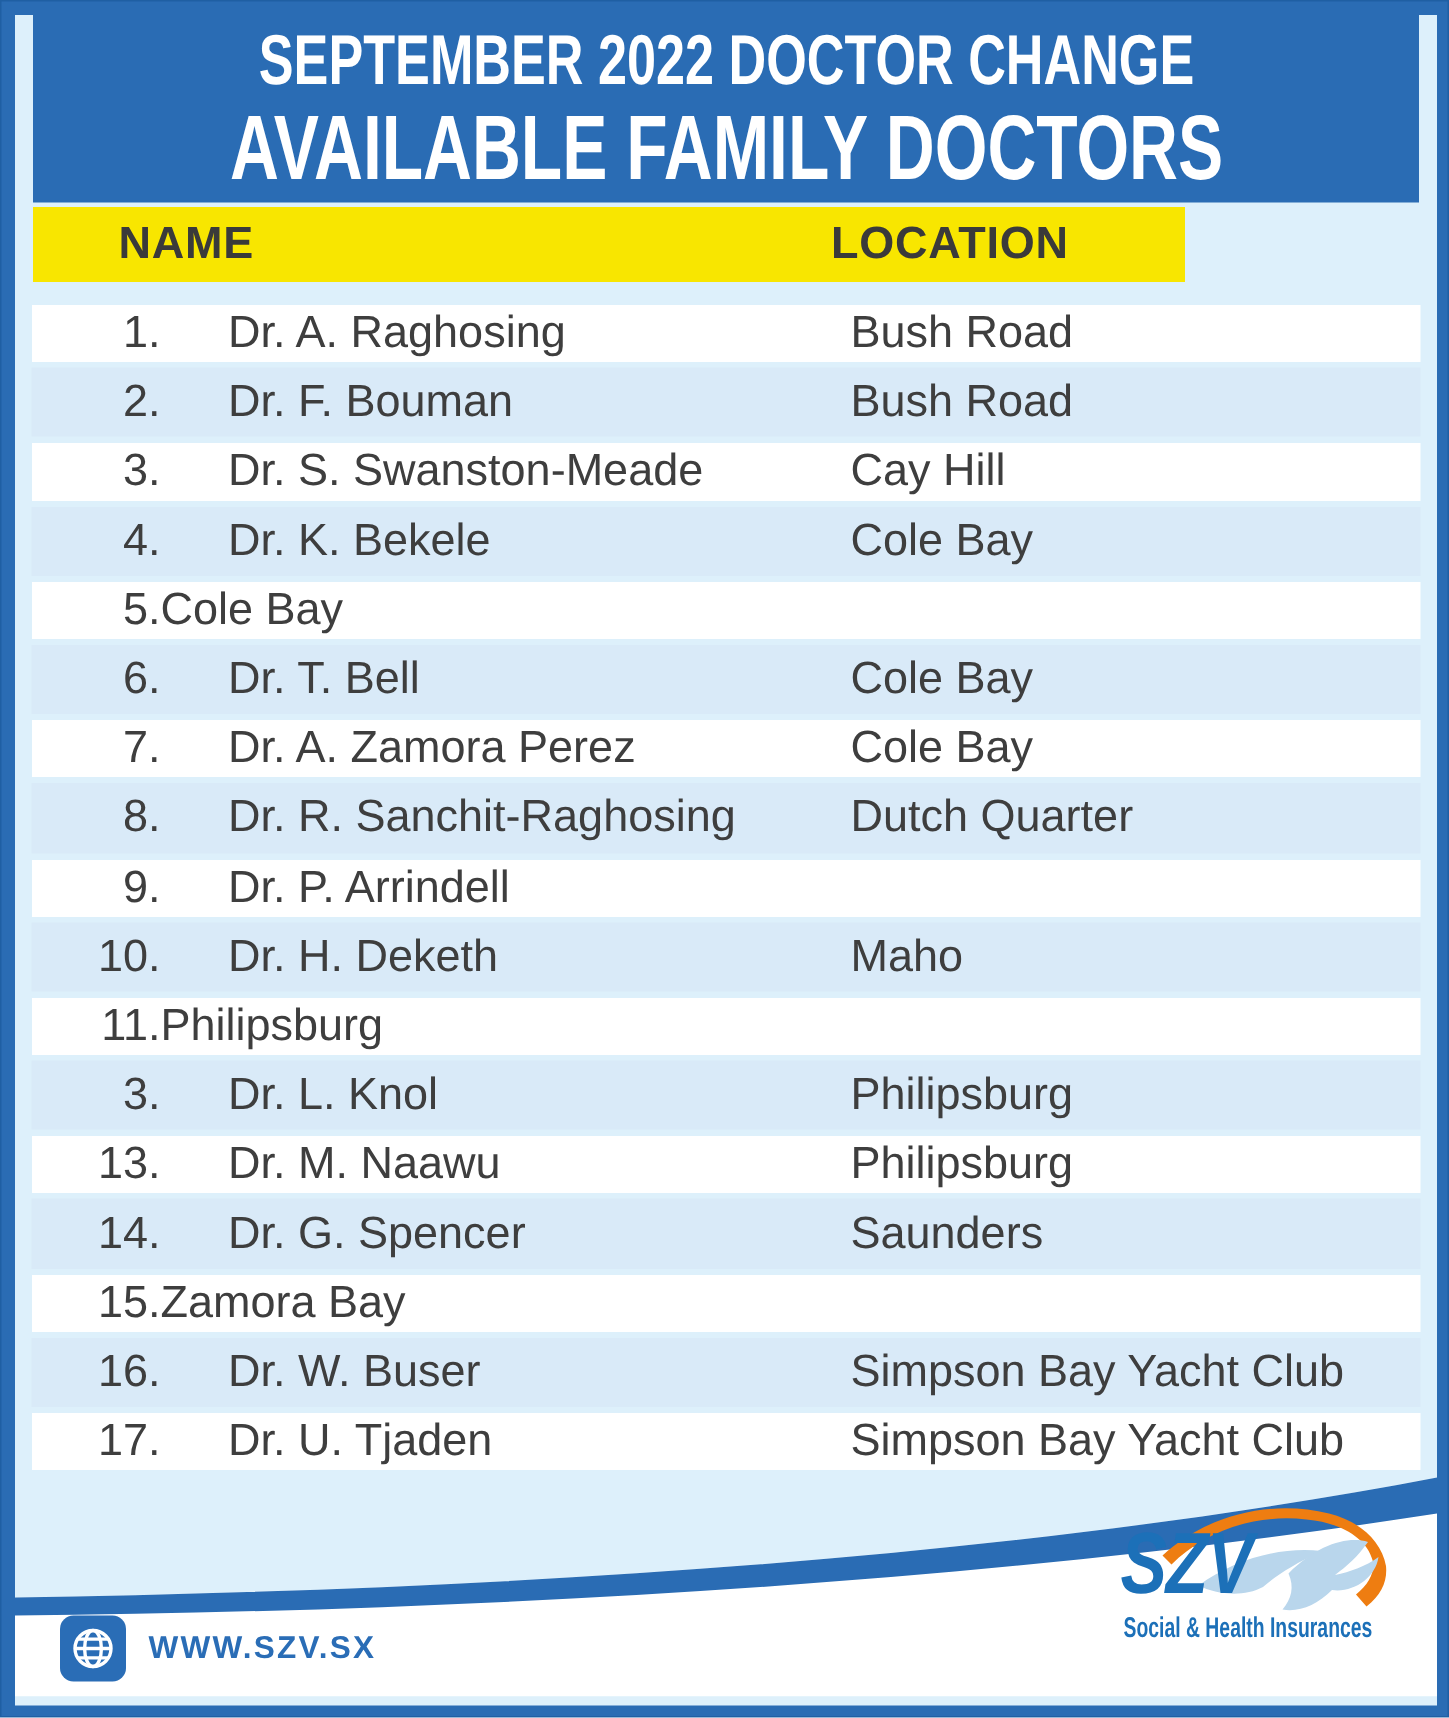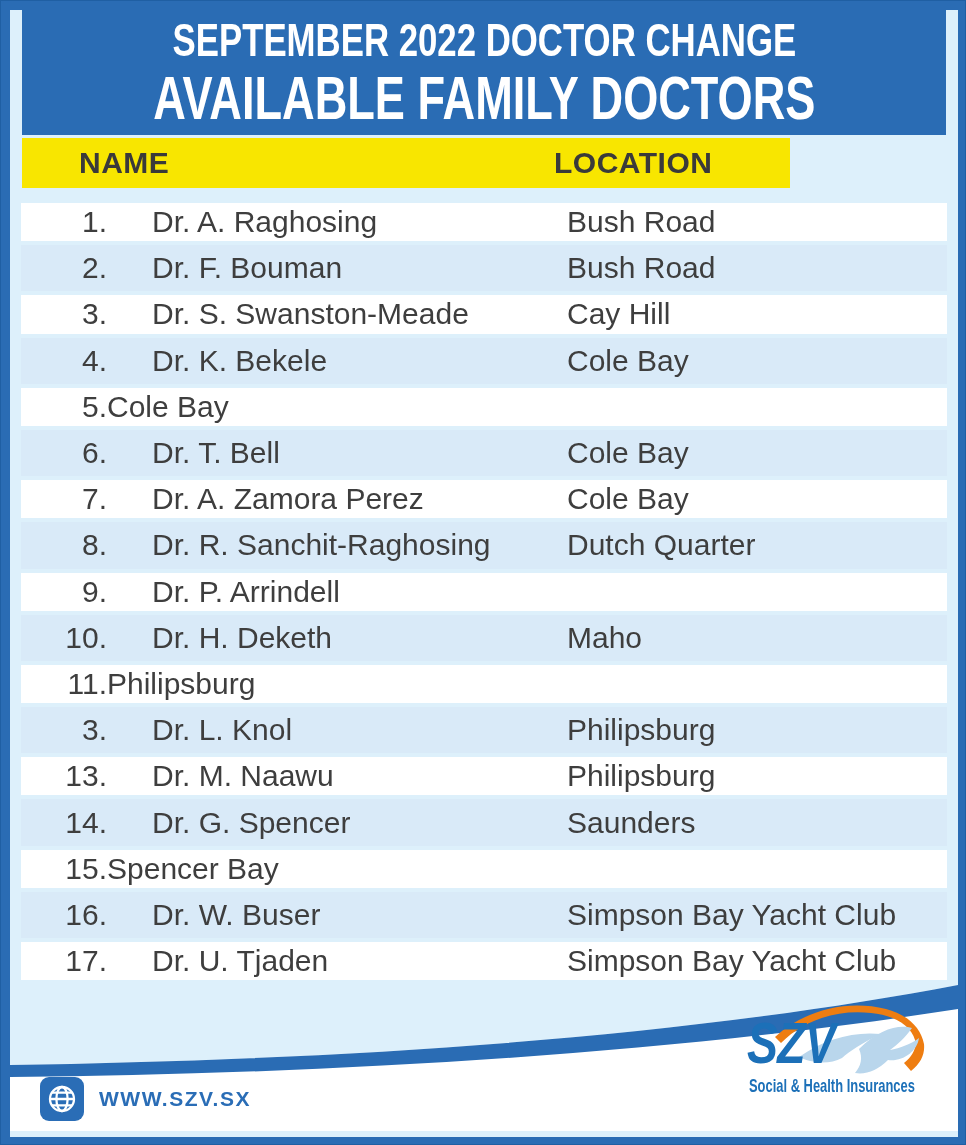--- a/index.html
+++ b/index.html
@@ -197,21 +197,21 @@
           <span class="doctor">Dr. M. Naawu</span>
           <span class="loc">Philipsburg</span>
         </div>
         <div class="row blue">
           <span class="num">14.</span>
           <span class="doctor">Dr. G. Spencer</span>
           <span class="loc">Saunders</span>
         </div>
         <div class="row white">
           <span class="num">15.</span>
-          <span class="loc">Spencer Bay</span>
+          <span class="loc">Zamora Bay</span>
         </div>
         <div class="row blue">
           <span class="num">16.</span>
           <span class="doctor">Dr. W. Buser</span>
           <span class="loc">Simpson Bay Yacht Club</span>
         </div>
         <div class="row white">
           <span class="num">17.</span>
           <span class="doctor">Dr. U. Tjaden</span>
           <span class="loc">Simpson Bay Yacht Club</span>

